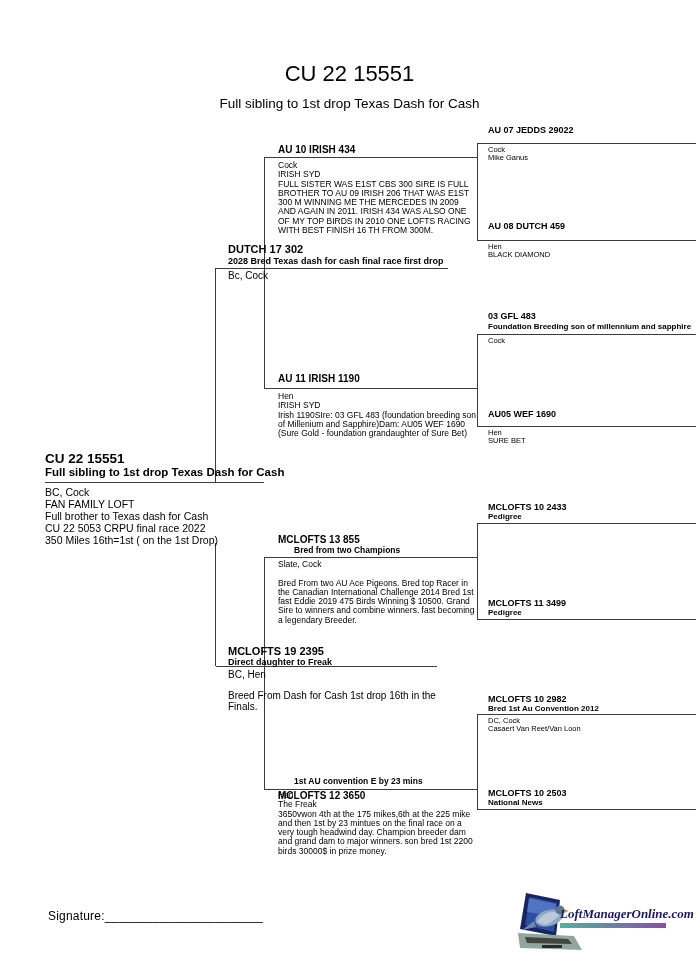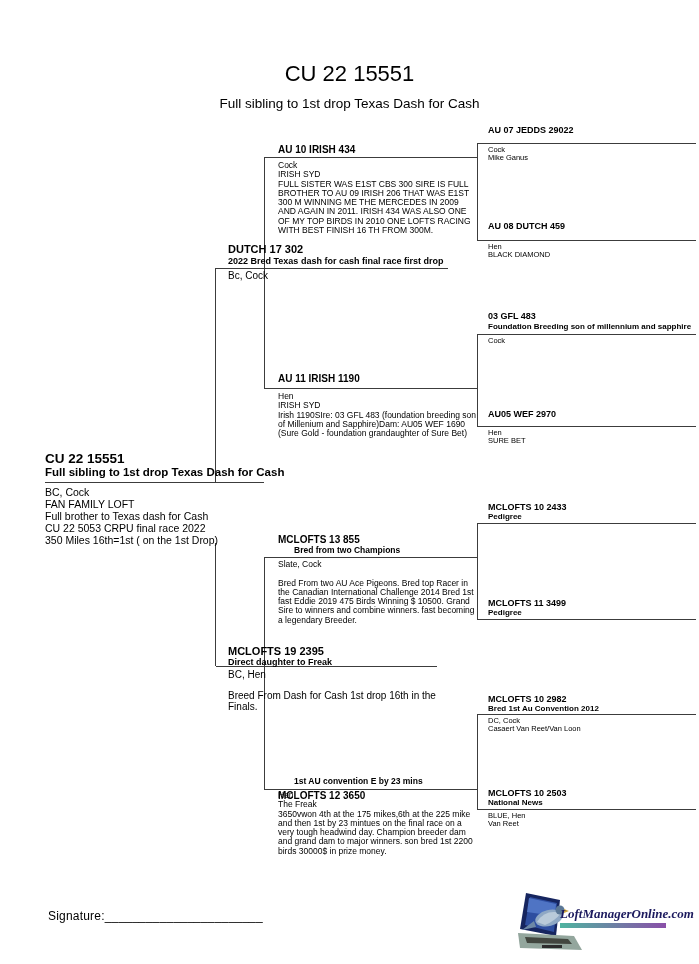--- a/index.html
+++ b/index.html
@@ -82,21 +82,21 @@
 
   <div class="abs band b1" style="left:45px;top:452px">CU 22 15551</div>
   <div class="abs note n1" style="left:45px;top:466px">Full sibling to 1st drop Texas Dash for Cash</div>
   <div class="abs det d1" style="left:45px;top:486px;width:215px">BC, Cock
 FAN FAMILY LOFT
 Full brother to Texas dash for Cash
 CU 22 5053 CRPU final race 2022
 350 Miles 16th=1st ( on the 1st Drop)</div>
 
   <div class="abs band b2" style="left:228px;top:243px">DUTCH 17 302</div>
-  <div class="abs note n2" style="left:228px;top:256px">2022 Bred Texas dash for cash final race first drop</div>
+  <div class="abs note n2" style="left:228px;top:256px">2028 Bred Texas dash for cash final race first drop</div>
   <div class="abs det d2" style="left:228px;top:271px;width:210px">Bc, Cock</div>
 
   <div class="abs band b2" style="left:228px;top:645px">MCLOFTS 19 2395</div>
   <div class="abs note n2" style="left:228px;top:657px">Direct daughter to Freak</div>
   <div class="abs det d2" style="left:228px;top:670px;width:215px">BC, Hen
 
 Breed From Dash for Cash 1st drop 16th in the Finals.</div>
 
   <div class="abs band b3" style="left:278px;top:144px">AU 10 IRISH 434</div>
   <div class="abs det d3" style="left:278px;top:161px;width:198px">Cock
@@ -125,39 +125,37 @@
 Mike Ganus</div>
 
   <div class="abs band b4" style="left:488px;top:221px">AU 08 DUTCH 459</div>
   <div class="abs det d4" style="left:488px;top:243px;width:200px">Hen
 BLACK DIAMOND</div>
 
   <div class="abs band b4" style="left:488px;top:311px">03 GFL 483</div>
   <div class="abs note n4" style="left:488px;top:322px">Foundation Breeding son of millennium and sapphire</div>
   <div class="abs det d4" style="left:488px;top:337px;width:205px">Cock</div>
 
-  <div class="abs band b4" style="left:488px;top:409px">AU05 WEF 2970</div>
+  <div class="abs band b4" style="left:488px;top:409px">AU05 WEF 1690</div>
   <div class="abs det d4" style="left:488px;top:429px;width:200px">Hen
 SURE BET</div>
 
   <div class="abs band b4" style="left:488px;top:502px">MCLOFTS 10 2433</div>
   <div class="abs note n4" style="left:488px;top:512px">Pedigree</div>
 
   <div class="abs band b4" style="left:488px;top:598px">MCLOFTS 11 3499</div>
   <div class="abs note n4" style="left:488px;top:608px">Pedigree</div>
 
   <div class="abs band b4" style="left:488px;top:694px">MCLOFTS 10 2982</div>
   <div class="abs note n4" style="left:488px;top:704px">Bred 1st Au Convention 2012</div>
   <div class="abs det d4" style="left:488px;top:717px;width:205px">DC, Cock
 Casaert Van Reet/Van Loon</div>
 
   <div class="abs band b4" style="left:488px;top:788px">MCLOFTS 10 2503</div>
   <div class="abs note n4" style="left:488px;top:798px">National News</div>
-  <div class="abs det d4" style="left:488px;top:812px;width:200px">BLUE, Hen
-Van Reet</div>
 
   <div class="abs sig" style="left:48px;top:897px">
     <span>Signature:</span><span>_______________________</span>
   </div>
 
   <div class="logo">
     <svg class="abs" style="left:0;top:0" width="78" height="64" viewBox="0 0 78 64">
       <polygon points="10,2 44,9 40,45 4,38" fill="#16255f"></polygon>
       <polygon points="14,6 41,12 38,41 9,34" fill="#2e4ea0"></polygon>
       <polygon points="13,7 40,13 39,25 11,21" fill="#4f74c4"></polygon>

